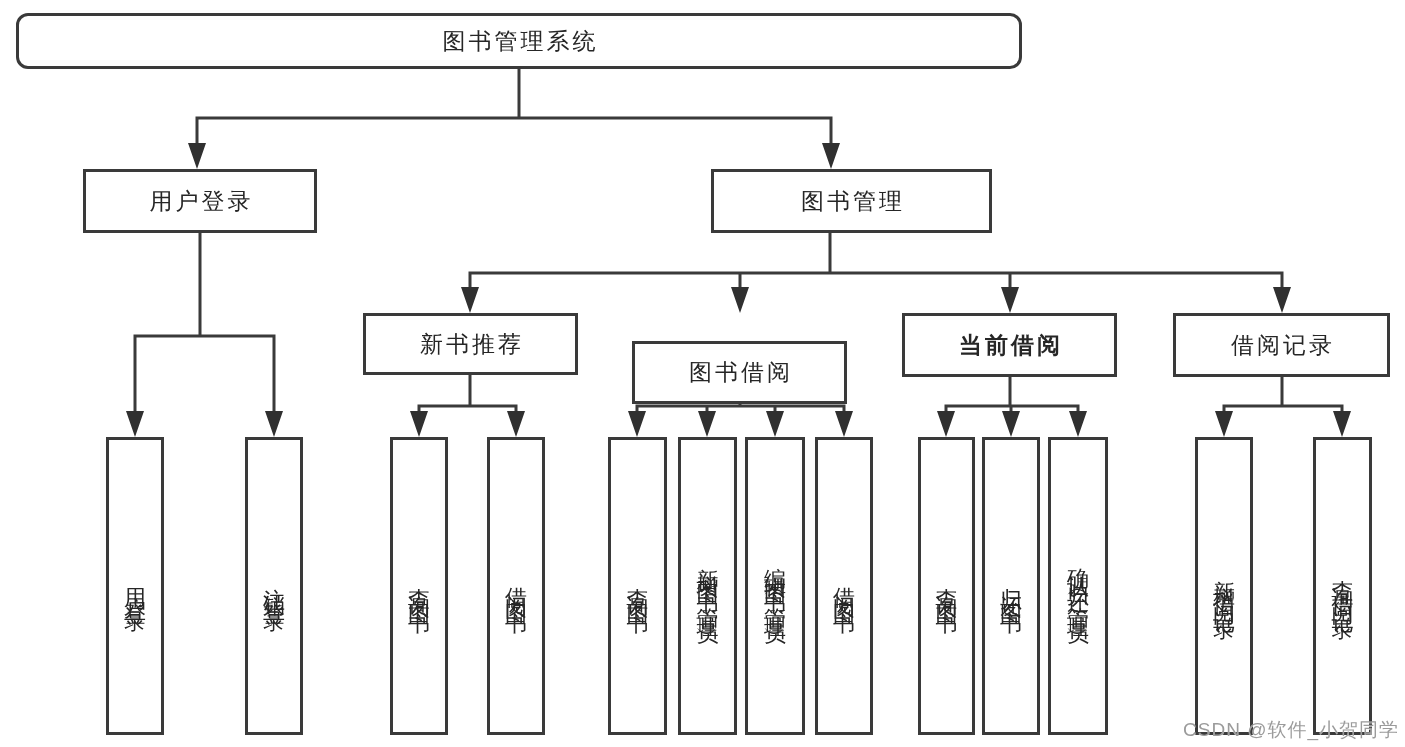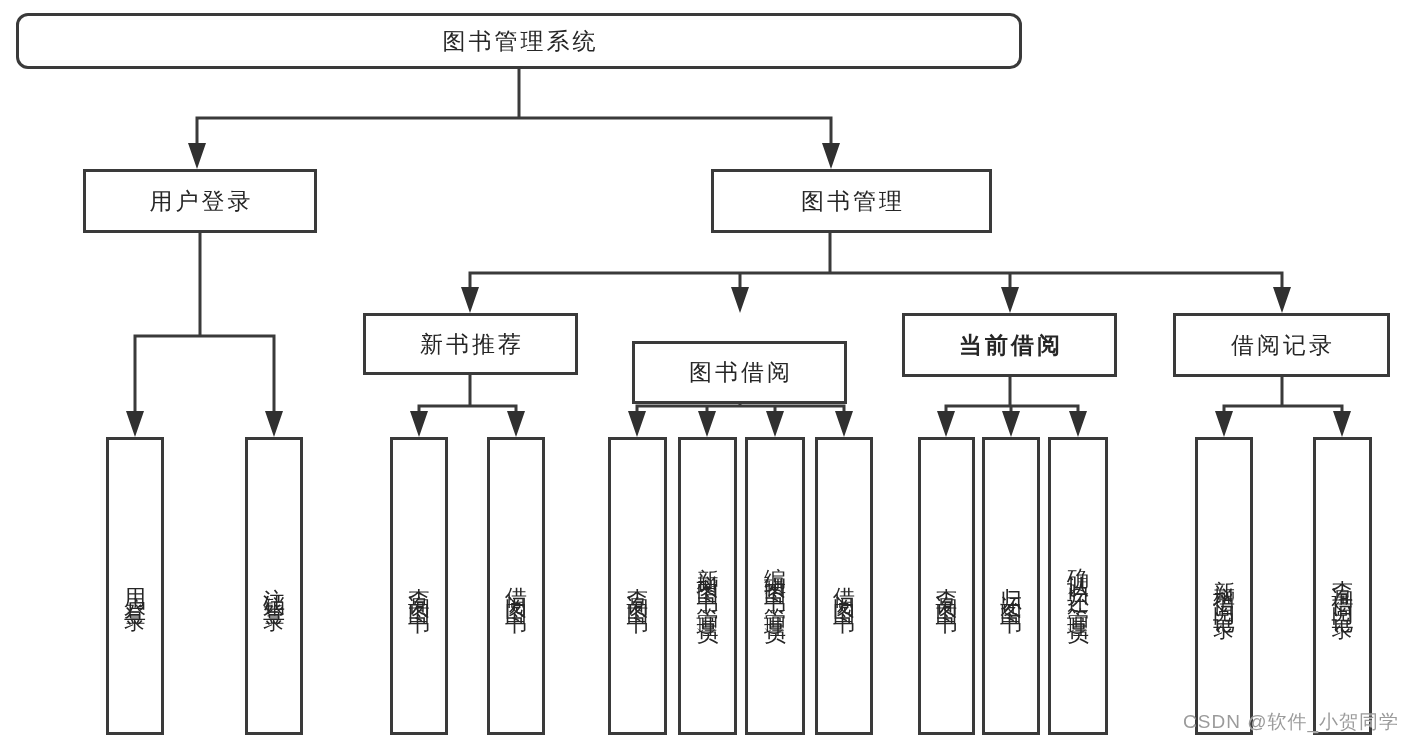--- a/index.html
+++ b/index.html
@@ -49,21 +49,21 @@
     text-orientation: mixed;
     font-size: 22px;
     line-height: 1;
     letter-spacing: 8px;
     white-space: nowrap;
   }
 
   .watermark {
     position: absolute;
     right: 6px;
-    bottom: 12px;
+    bottom: 4px;
     font-size: 19px;
     color: var(--watermark);
     letter-spacing: 1px;
     white-space: nowrap;
     text-shadow: 0 1px 0 rgba(255,255,255,0.6);
   }
 </style>
 </head>
 <body>
 

